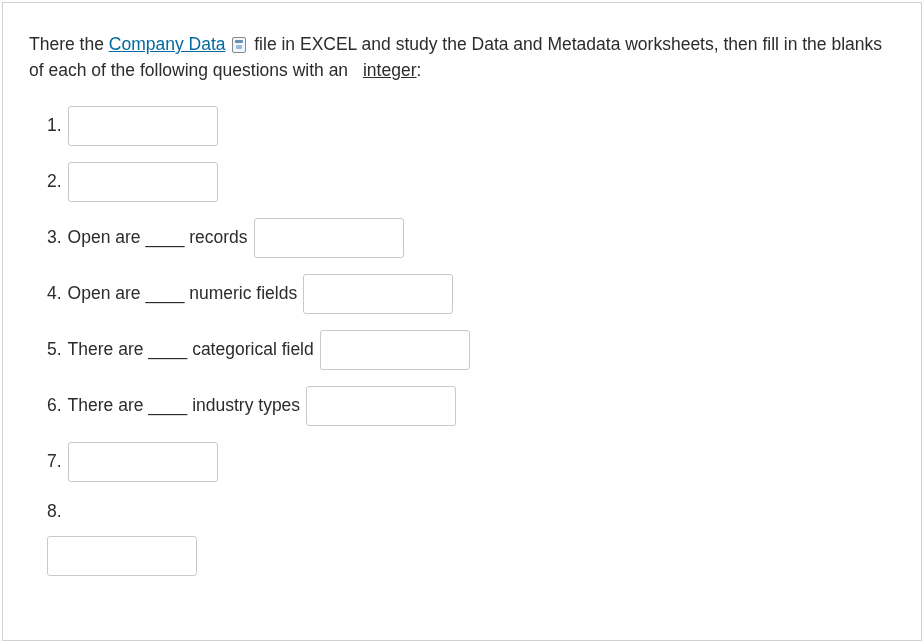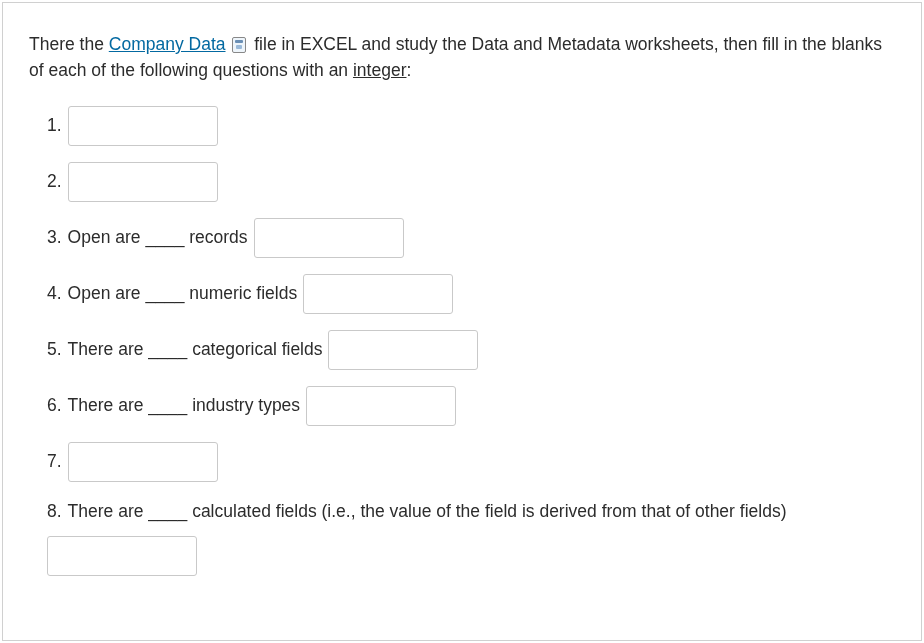--- a/index.html
+++ b/index.html
@@ -26,20 +26,21 @@
     .intro {
       margin-bottom: 22px;
     }
     .link {
       color: #0369a1;
       text-decoration: underline;
       cursor: pointer;
     }
     .underline {
       text-decoration: underline;
+      margin-left: 10px;
     }
     .preview-icon {
       display: inline-block;
       width: 14px;
       height: 16px;
       border: 1px solid #888;
       border-radius: 2px;
       vertical-align: middle;
       margin: 0 3px 0 2px;
       position: relative;
@@ -123,33 +124,32 @@
       <span class="qtext">Open are ____ records</span>
       <input type="text" class="input-box" style="">
     </li>
     <li>
       <span class="qtext">4.</span>
       <span class="qtext">Open are ____ numeric fields</span>
       <input type="text" class="input-box" style="">
     </li>
     <li>
       <span class="qtext">5.</span>
-      <span class="qtext">There are ____ categorical fields</span>
+      <span class="qtext">There are ____ categorical field</span>
       <input type="text" class="input-box" style="">
     </li>
     <li>
       <span class="qtext">6.</span>
       <span class="qtext">There are ____ industry types</span>
       <input type="text" class="input-box" style="">
     </li>
     <li>
       <span class="qtext">7.</span>
       <input type="text" class="input-box" style="">
     </li>
     <li class="q8">
       <span class="qtext">8.</span>
-      <span class="q8-tail">There are ____ calculated fields (i.e., the value of the field is derived from that of other fields)</span>
       <div class="q8-input-wrap">
         <input type="text" class="input-box" style="">
       </div>
     </li>
   </ol>
 </div>
 
 </body></html>

